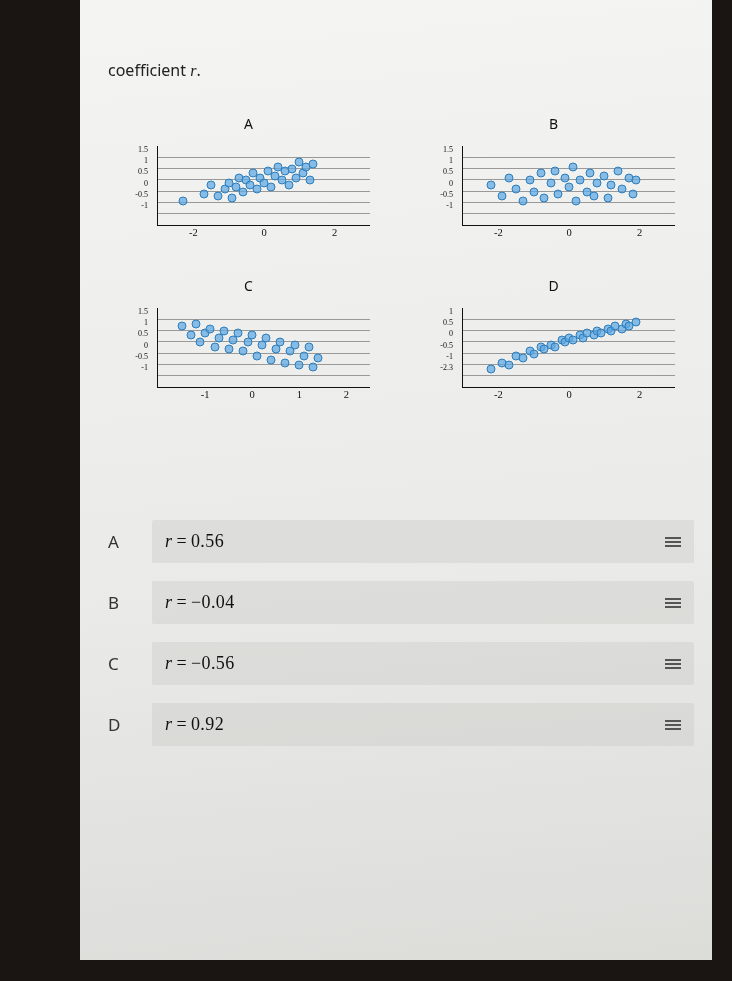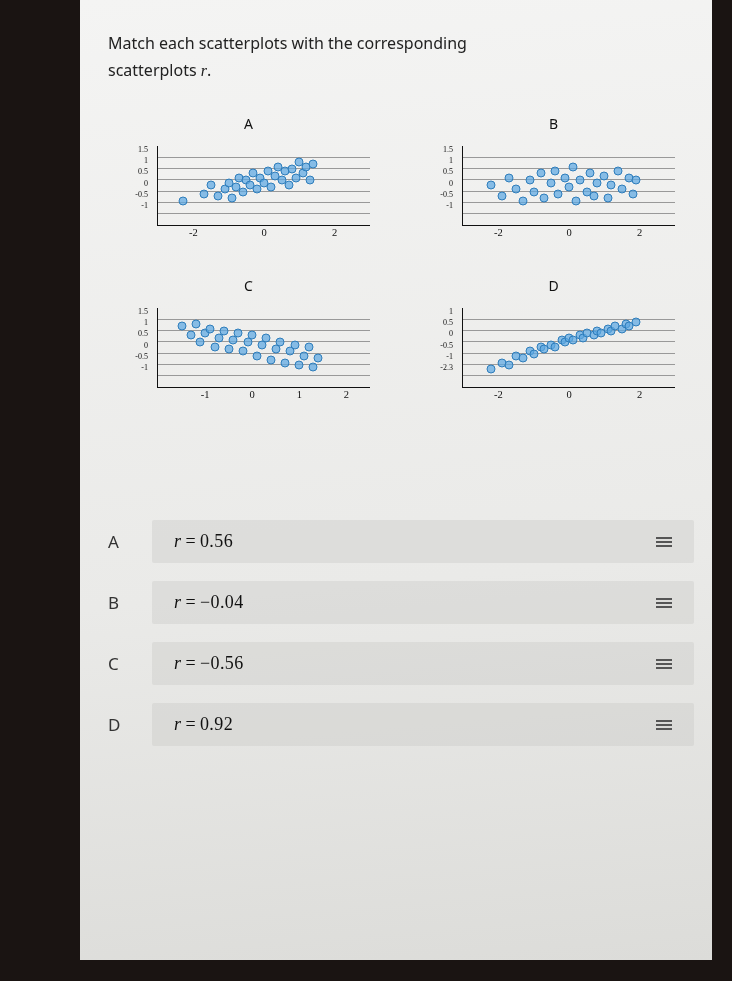--- a/index.html
+++ b/index.html
@@ -11,33 +11,33 @@
   .chart-title{font-size:14px;color:#111;margin-bottom:5px;font-weight:400}
   .mini-plot{width:255px;height:110px;position:relative}
   .plot-area{position:absolute;left:36px;top:8px;right:6px;bottom:22px;border-left:1.3px solid #111;border-bottom:1.3px solid #111}
   .grid-line{position:absolute;left:0;right:0;border-top:.8px solid #999}
   .ytick{position:absolute;right:100%;transform:translateY(-50%);font-size:8px;color:#111;padding-right:10px;white-space:nowrap;font-family:Georgia,serif}
   .xtick{position:absolute;top:100%;transform:translateX(-50%);font-size:10.5px;color:#111;padding-top:2px;font-family:Georgia,serif}
   .pt{position:absolute;width:9px;height:9px;border-radius:50%;background:rgba(93,168,226,.72);border:.9px solid #2e7dbb;transform:translate(-50%,50%);box-sizing:border-box}
   .answers{display:flex;flex-direction:column;gap:18px}
   .answer-row{display:flex;align-items:center;gap:24px}
   .answer-letter{width:20px;font-size:17px;color:#333;font-weight:400}
-  .answer-box{flex:1;background:rgba(200,200,198,.38);border-radius:2px;padding:11px 22px;display:flex;align-items:center;justify-content:space-between;font-size:18px;font-family:Georgia,serif}
+  .answer-box{flex:1;background:rgba(200,200,198,.38);border-radius:2px;padding:11px 13px;display:flex;align-items:center;justify-content:space-between;font-size:18px;font-family:Georgia,serif}
   .formula{color:#111;letter-spacing:.4px}
   .formula .eq{margin:0 4px}
   .hamb{display:inline-block;width:16px;text-align:center;color:#555}
   .hamb span{display:block;width:16px;height:1.6px;background:#555;margin:2.3px 0}
 </style>
 </head>
 <body>
 
 <div class="page">
   <div class="prompt">
-    <span>Match each scatterplots with the corresponding</span><br>
-    <span>scatterplots </span><span class="rvar">r</span><span>.</span>
+    <br>
+    <span>coefficient </span><span class="rvar">r</span><span>.</span>
   </div>
 
   <div class="charts-grid" id="charts-grid">
       <div class="chart-cell">
         <div class="chart-title">A</div>
         <div class="mini-plot">
           <div class="plot-area">
             <div class="grid-line" style="bottom: 85.7143%;"></div>
             <div class="ytick" style="bottom: 85.7143%;">1.5</div>
             <div class="grid-line" style="bottom: 71.4286%;"></div>

